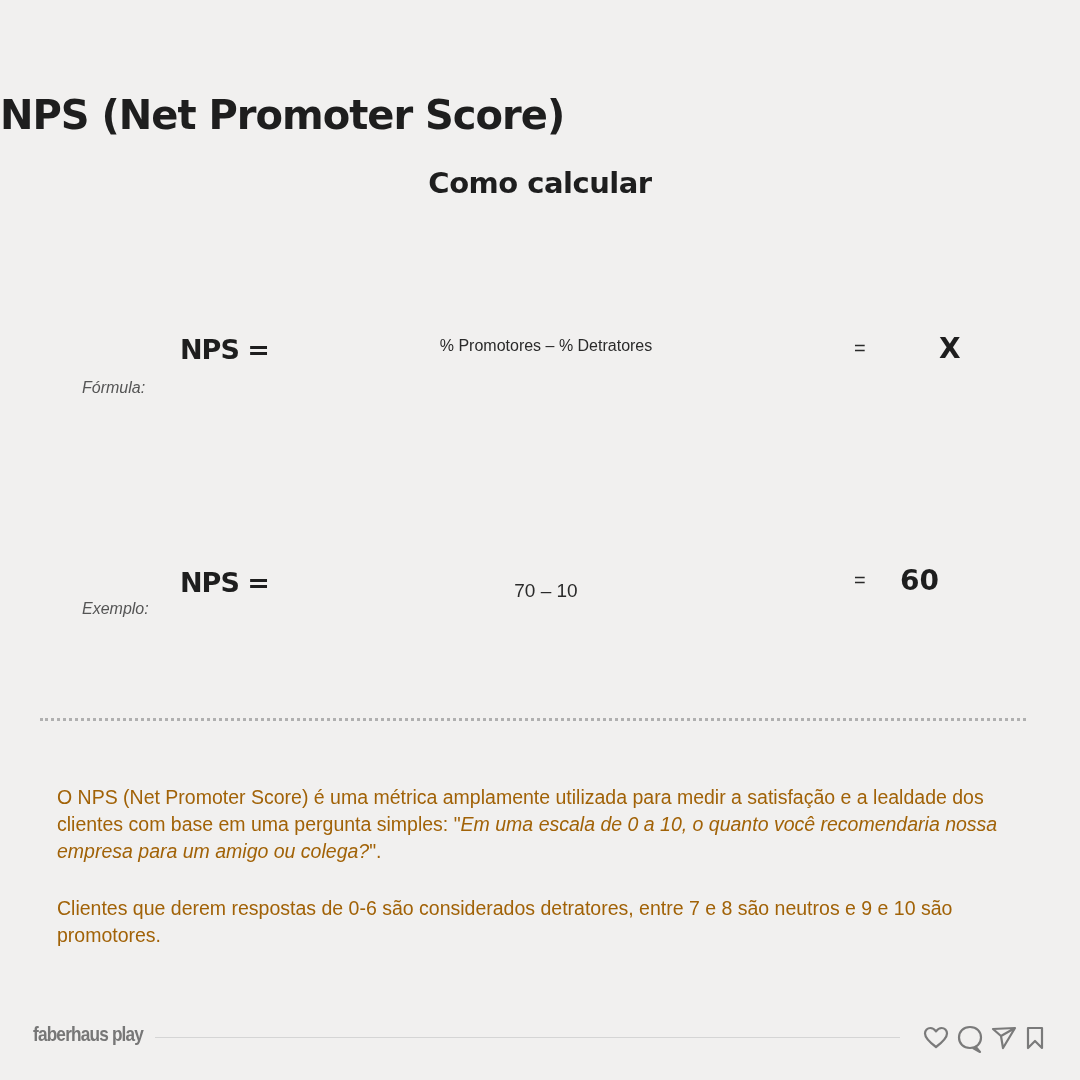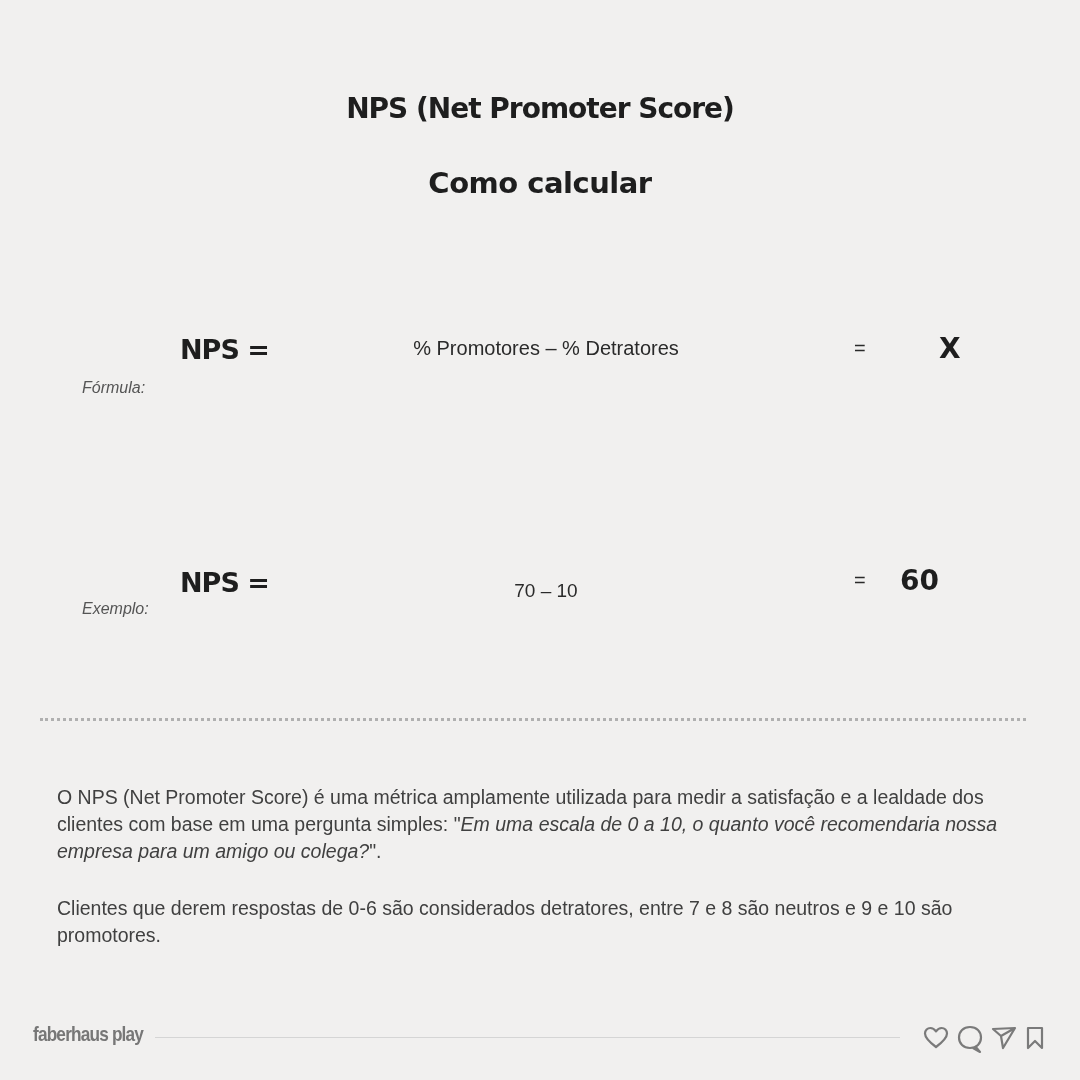--- a/index.html
+++ b/index.html
@@ -5,48 +5,48 @@
   html, body { margin:0; padding:0; }
   body {
     width:1080px; height:1080px; overflow:hidden;
     background:#f1f0ef;
     font-family:"Liberation Sans", sans-serif;
     color:#1f1f1f;
     position:relative;
   }
   .abs { position:absolute; }
   .title {
-    left:0; width:1080px; top:92px; text-align:center;
+    left:0; width:1080px; top:92px; text-align:left;
     font-family:"DejaVu Sans", sans-serif; font-weight:bold;
-    font-size:28px; letter-spacing:-1px; color:#1e1e1e;
+    font-size:40px; letter-spacing:-1px; color:#1e1e1e;
   }
   .subtitle {
     left:0; width:1080px; top:166px; text-align:center;
     font-family:"DejaVu Sans", sans-serif; font-weight:bold;
     font-size:29px; letter-spacing:-0.5px; color:#1e1e1e;
   }
   .row-label {
     font-style:italic; font-size:16px; color:#555;
   }
   .nps-eq {
     font-family:"DejaVu Sans", sans-serif; font-weight:bold;
     font-size:27px; letter-spacing:-1px; color:#1e1e1e;text-align:center;
   }
-  .expr { font-size:20px; color:#2a2a2a; text-align:center; }
+  .expr { font-size:16px; color:#2a2a2a; text-align:center; }
   .eq { font-size:20px; color:#2a2a2a; }
   .result {
     font-family:"DejaVu Sans", sans-serif; font-weight:bold;
     font-size:28px; color:#1e1e1e;
   }
   .divider {
     left:40px; width:986px; top:718px; height:0;
     border-top:3px dotted #b0b0b0;
   }
   .para {
-    left:57px; width:980px; font-size:19.5px; line-height:27px; color:#404040;
+    left:57px; width:980px; font-size:19.5px; line-height:27px; color:#a16207;
   }
   .para em { font-style:italic; }
   .brand {
     left:33px; top:1022px;
     font-family:"Liberation Sans", sans-serif; font-weight:bold;
     font-size:21px; color:#777; letter-spacing:-1px;
     transform:scaleX(0.82); transform-origin:left center;
   }
   .footer-line {
     left:155px; width:745px; top:1037px; height:1px; background:#d5d5d5;

